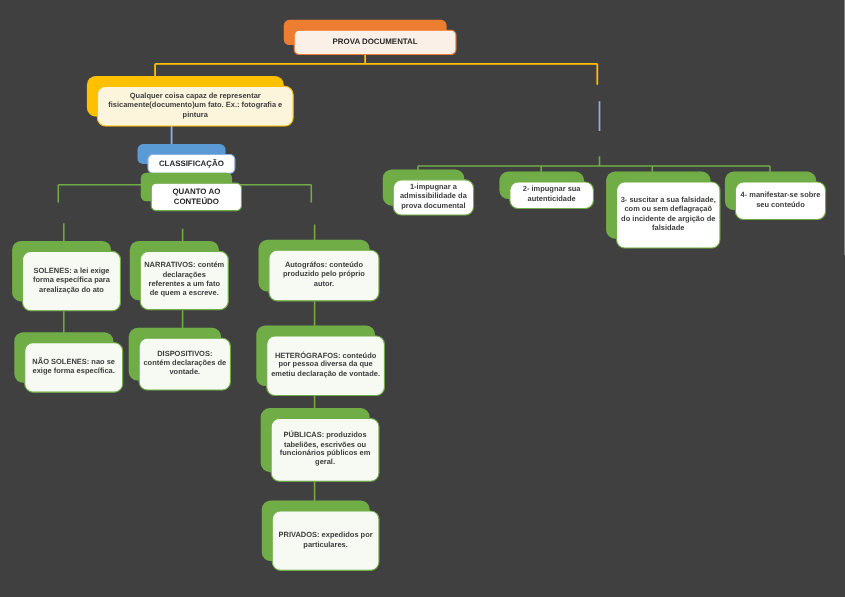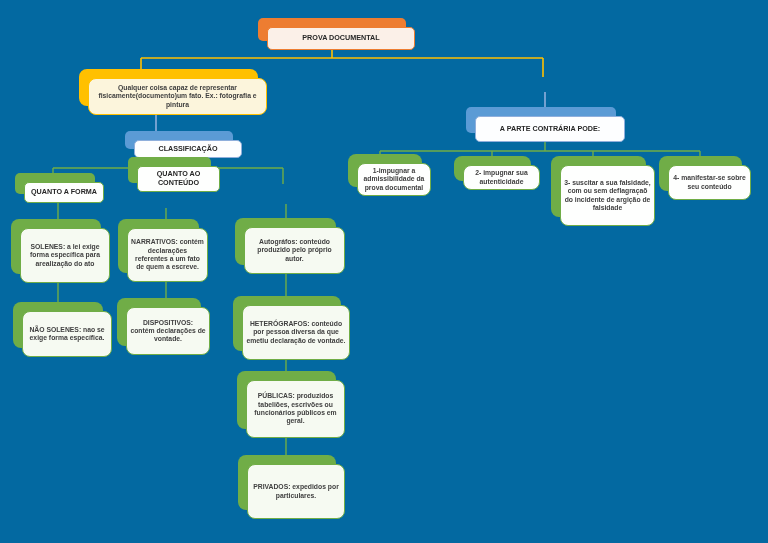--- a/index.html
+++ b/index.html
@@ -1,16 +1,16 @@
 <!DOCTYPE html>
 <html><head>
 <meta charset="utf-8">
 <style>
   html,body{margin:0;padding:0;background:#fff;}
-  .stage{position:relative;width:768px;height:543px;background:#0369a1;overflow:hidden;
+  .stage{position:relative;width:768px;height:543px;background:#404040;overflow:hidden;
          font-family:"Liberation Sans",sans-serif;}
   .connectors{position:absolute;left:0;top:0;width:768px;height:543px;}
   .node{position:absolute;}
   .shadow{position:absolute;left:-9px;top:-9px;width:100%;height:100%;border-radius:8px;display:block;}
   .front{position:relative;display:flex;align-items:center;justify-content:center;text-align:center;
          width:100%;height:100%;border-radius:8px;border:1.3px solid #999;background:#fff;
          box-sizing:border-box;padding:2px 3px;font-size:6.8px;line-height:1.22;font-weight:600;
          color:#404040;overflow:hidden;}
   .hdr .front{font-weight:700;font-size:7.2px;color:#262626;border-radius:5px;}
   .hdr .shadow{border-radius:5px;}
@@ -48,35 +48,27 @@
   <div class="node orange hdr" style="left:267px;top:27px;width:148px;height:23px">
     <span class="shadow"></span>
     <span class="front">PROVA DOCUMENTAL</span>
   </div>
 
   <div class="node gold" style="left:88px;top:78px;width:179px;height:37px">
     <span class="shadow"></span>
     <span class="front">Qualquer coisa capaz de representar fisicamente(documento)um fato. Ex.: fotografia e pintura</span>
   </div>
 
-  <div class="node blue hdr" style="left:134px;top:140px;width:108px;height:18px">
+  <div class="node blue hdr" style="left:134px;top:140px;width:80px;height:18px">
     <span class="shadow"></span>
     <span class="front">CLASSIFICAÇÃO</span>
   </div>
 
 
-  <div class="node blue hdr" style="left:475px;top:116px;width:150px;height:26px">
-    <span class="shadow"></span>
-    <span class="front">A PARTE CONTRÁRIA PODE:</span>
-  </div>
 
-  <div class="node green hdr white-fill" style="left:24px;top:182px;width:80px;height:21px">
-    <span class="shadow"></span>
-    <span class="front">QUANTO A FORMA</span>
-  </div>
 
   <div class="node green hdr white-fill" style="left:137px;top:166px;width:83px;height:26px">
     <span class="shadow"></span>
     <span class="front">QUANTO AO CONTEÚDO</span>
   </div>
 
 
   <div class="node green" style="left:20px;top:228px;width:90px;height:55px">
     <span class="shadow"></span>
     <span class="front">SOLENES: a lei exige forma específica para arealização do ato</span>

